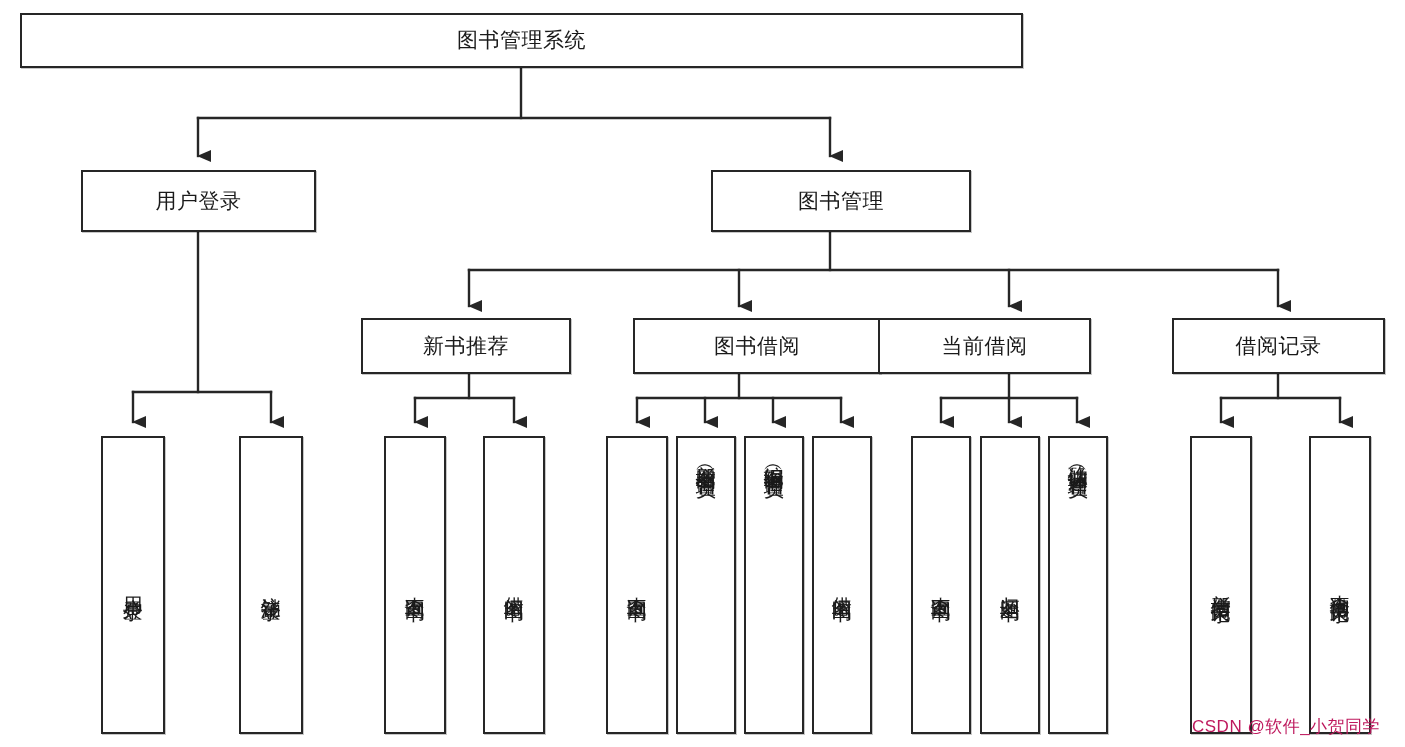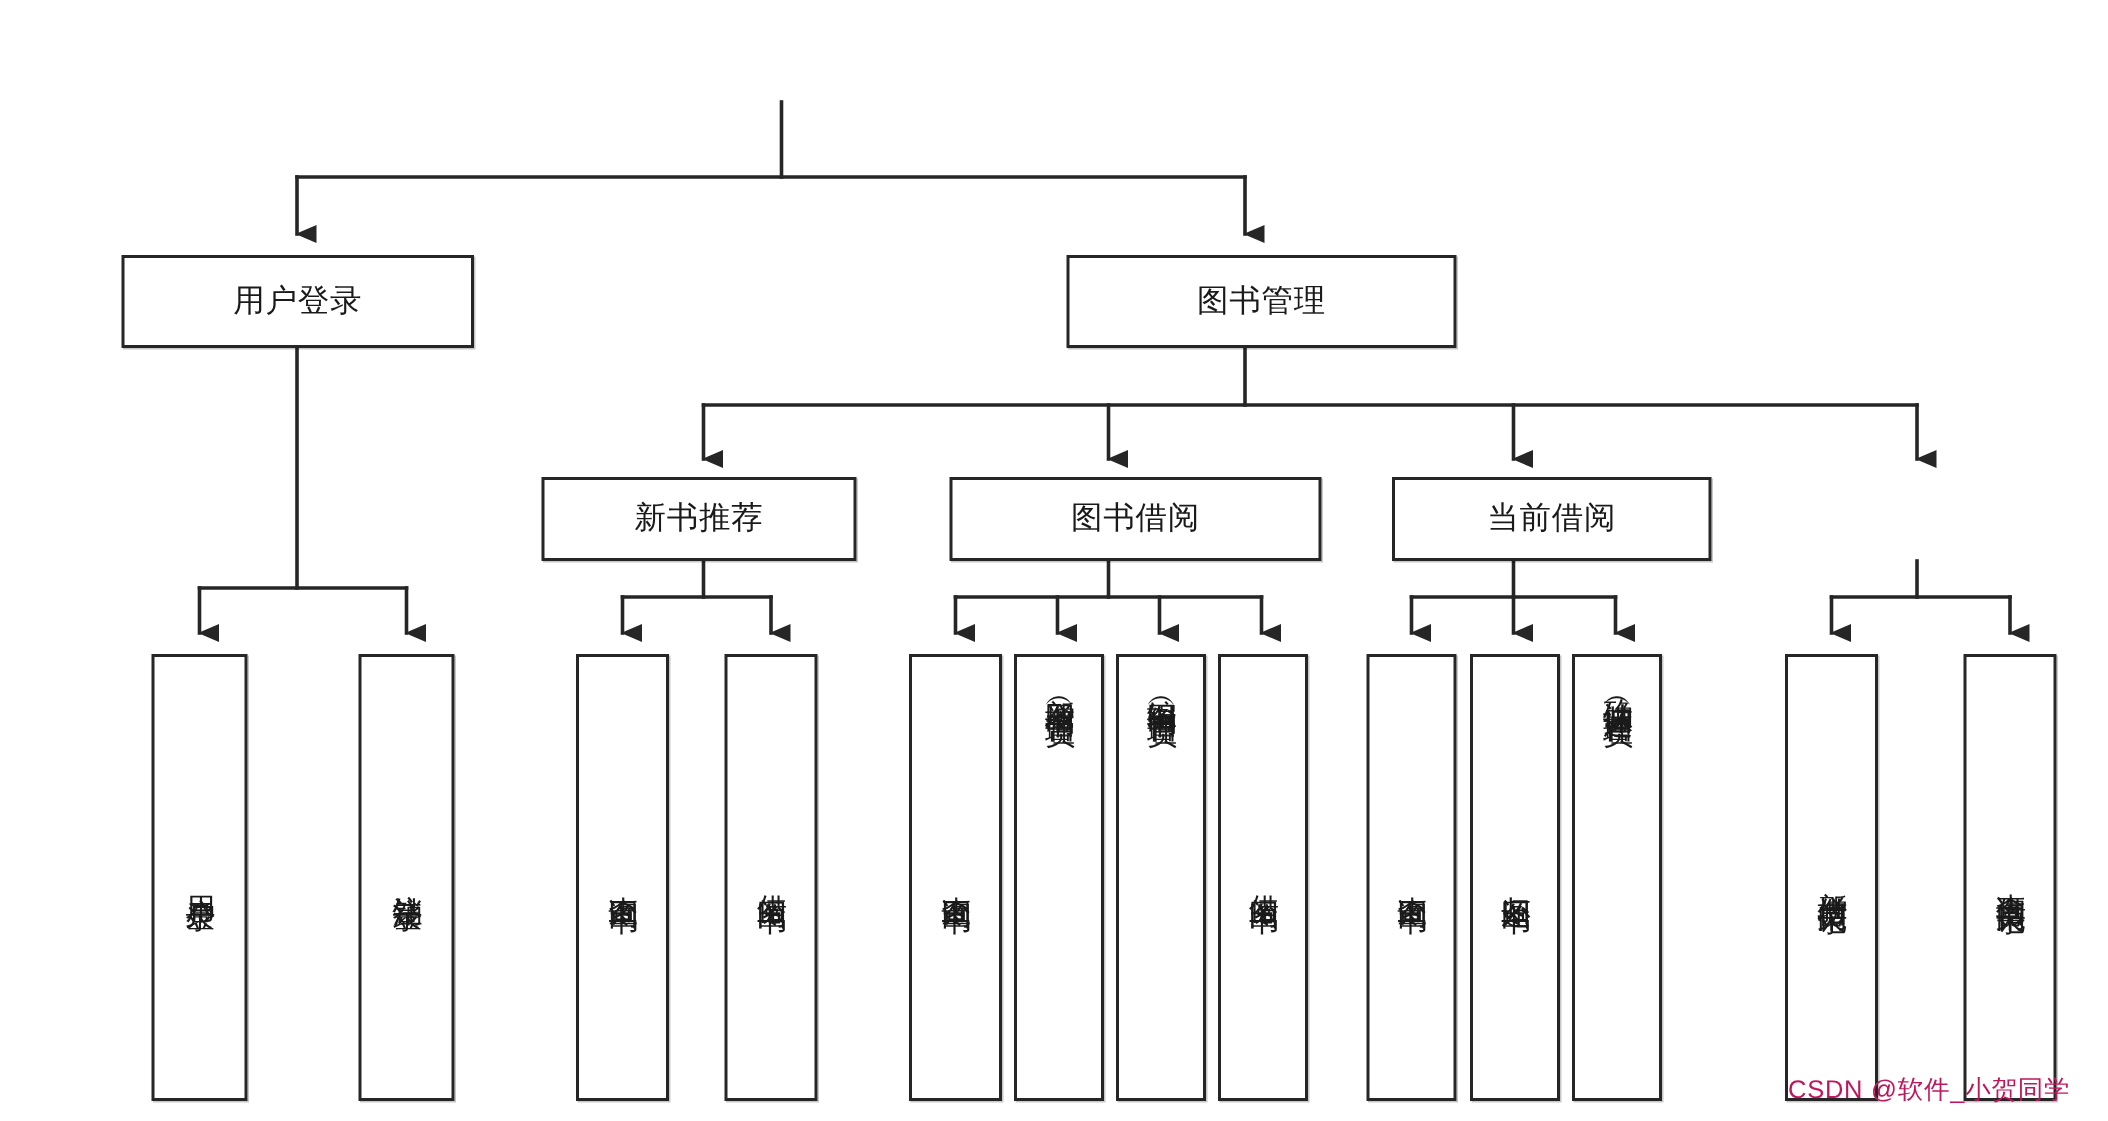--- a/index.html
+++ b/index.html
@@ -119,36 +119,42 @@
       <path d="M 1009 398 L 1009 422" marker-end="url(#arrow)"></path>
       <path d="M 1077 398 L 1077 422" marker-end="url(#arrow)"></path>
 
       <path d="M 1278 374 L 1278 398"></path>
       <path d="M 1221 398 L 1340 398"></path>
       <path d="M 1221 398 L 1221 422" marker-end="url(#arrow)"></path>
       <path d="M 1340 398 L 1340 422" marker-end="url(#arrow)"></path>
     </g>
   </svg>
 
+  <div class="node root horiz" style="left:20px; top:13px; width:1003px; height:55px;">
+    <span class="label">图书管理系统</span>
+  </div>
 
   <div class="node horiz" style="left:81px; top:170px; width:235px; height:62px;">
     <span class="label">用户登录</span>
   </div>
   <div class="node horiz" style="left:711px; top:170px; width:260px; height:62px;">
     <span class="label">图书管理</span>
   </div>
 
   <div class="node horiz" style="left:361px; top:318px; width:210px; height:56px;">
     <span class="label">新书推荐</span>
   </div>
   <div class="node horiz" style="left:633px; top:318px; width:248px; height:56px;">
     <span class="label">图书借阅</span>
   </div>
-  <div class="node horiz" style="left:928px; top:318px; width:213px; height:56px;">
+  <div class="node horiz" style="left:878px; top:318px; width:213px; height:56px;">
     <span class="label">当前借阅</span>
+  </div>
+  <div class="node horiz" style="left:1172px; top:318px; width:213px; height:56px;">
+    <span class="label">借阅记录</span>
   </div>
 
   <div class="node vert" style="left:101px; top:436px; width:64px; height:298px; align-items:center; padding-top:0;">
     <span class="label">用户登录</span>
   </div>
   <div class="node vert" style="left:239px; top:436px; width:64px; height:298px; align-items:center; padding-top:0;">
     <span class="label">注销登录</span>
   </div>
 
   <div class="node vert" style="left:384px; top:436px; width:62px; height:298px; align-items:center; padding-top:0;">

